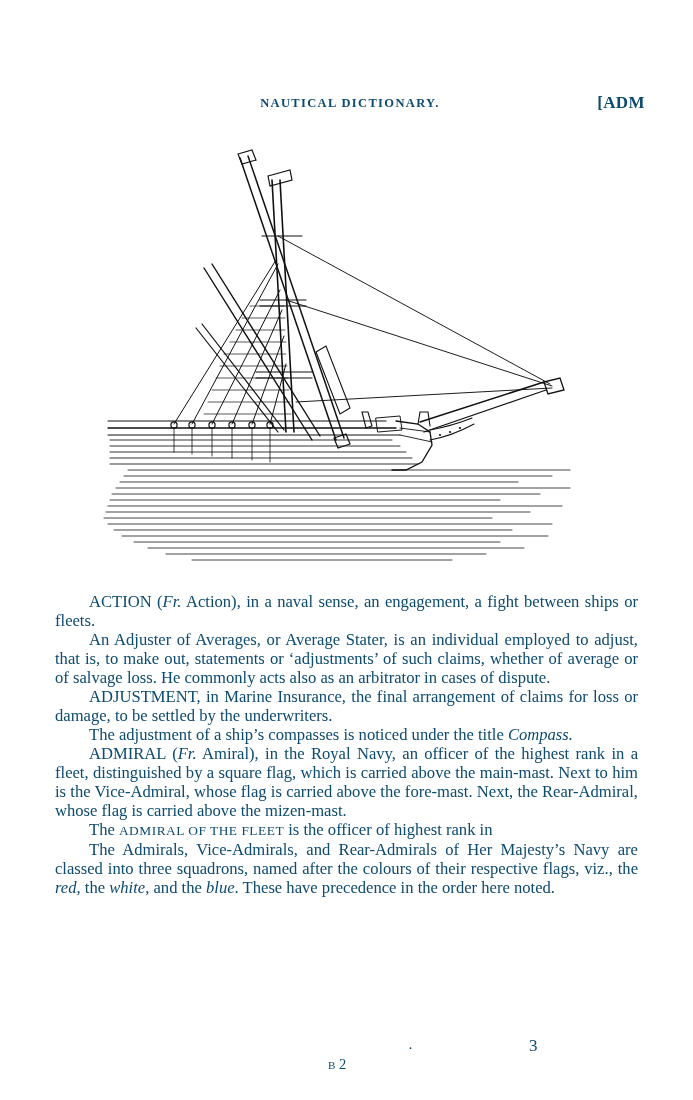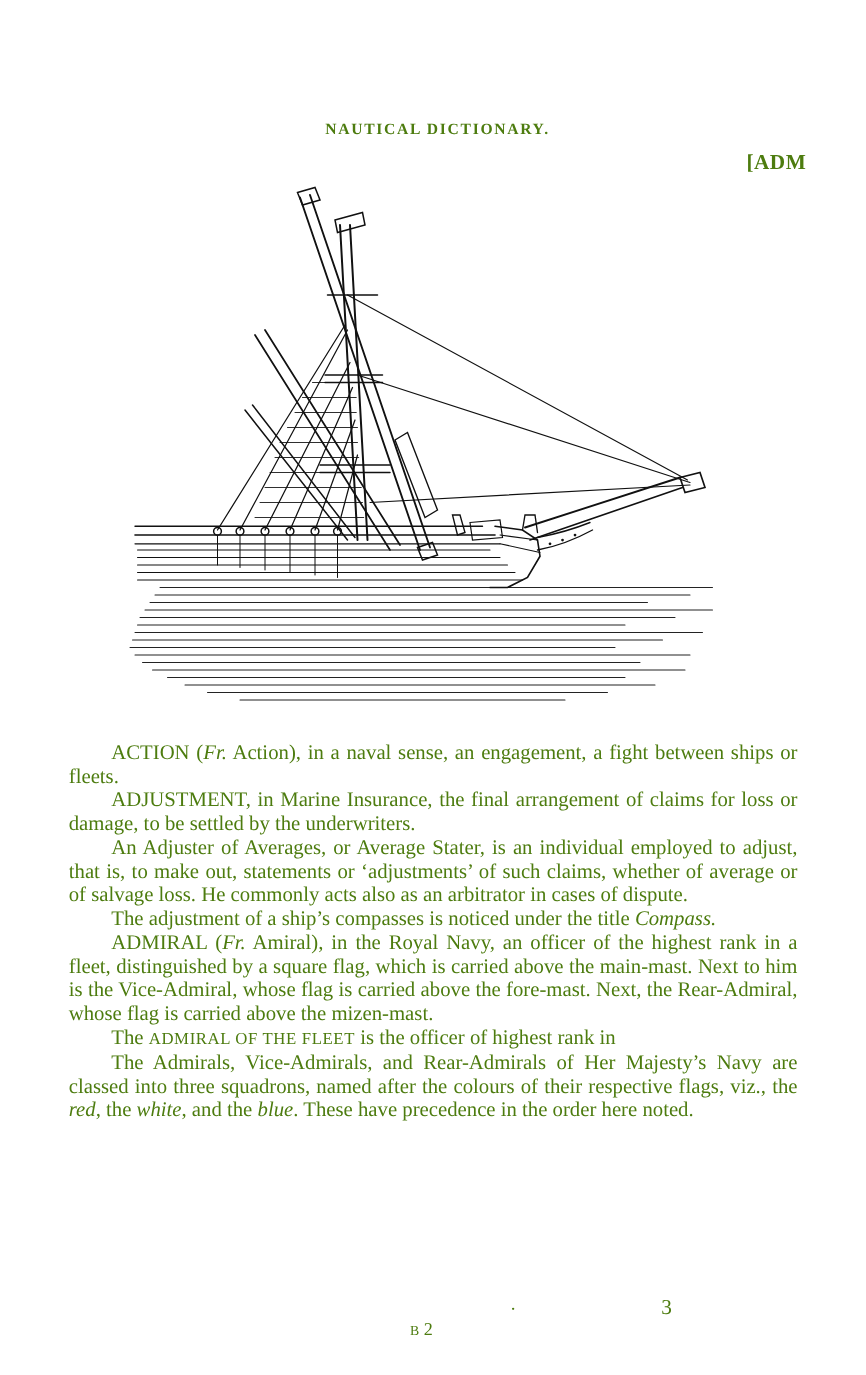--- a/index.html
+++ b/index.html
@@ -7,21 +7,21 @@
     padding: 0;
     background: #ffffff;
   }
   .page {
     position: relative;
     width: 693px;
     height: 1100px;
     background: #ffffff;
     overflow: hidden;
     font-family: "Liberation Serif", "DejaVu Serif", serif;
-    color: #4d7c0f;
+    color: #0c4a6e;
     border-radius: 11px;
   }
 
   
   .running-head {
     position: absolute;
     left: 55px;
     right: 48px;
     top: 96px;
     height: 22px;
@@ -36,21 +36,20 @@
     font-weight: 600;
     white-space: nowrap;
   }
   .rh-folio {
     position: absolute;
     right: 0;
     top: -3px;
     font-size: 17px;
     font-weight: 700;
     letter-spacing: 0.4px;
-    margin-top: 27px;
   }
 
   
   .figure {
     position: absolute;
     left: 100px;
     top: 140px;
     width: 500px;
     height: 430px;
   }
@@ -235,23 +234,23 @@
       </g>
 
       <path d="M216 212 L226 206 L250 268 L240 274 Z" stroke-width="1.1"></path>
     </svg>
   </div>
 
   <div class="body-text">
 
     <p><span class="caps">ACTION</span><span> (</span><span class="ital">Fr.</span><span> </span><span>Action</span><span>), in a naval sense, an engagement, a fight between ships or fleets.</span></p>
 
+    <p><span>An Adjuster of Averages, or Average Stater, is an individual employed to adjust, that is, to make out, statements or </span><span>‘adjustments’</span><span> of such claims, whether of average or of salvage loss.  He commonly acts also as an arbitrator in cases of dispute.</span></p>
+
     <p><span class="caps">ADJUSTMENT</span><span>, in Marine Insurance, the final arrangement of claims for loss or damage, to be settled by the underwriters.</span></p>
-
-    <p><span>An Adjuster of Averages, or Average Stater, is an individual employed to adjust, that is, to make out, statements or </span><span>‘adjustments’</span><span> of such claims, whether of average or of salvage loss.  He commonly acts also as an arbitrator in cases of dispute.</span></p>
 
     <p><span>The adjustment of a ship’s compasses is noticed under the title </span><span class="ital">Compass.</span><span></span></p>
 
     <p><span class="caps">ADMIRAL</span><span> (</span><span class="ital">Fr.</span><span> </span><span>Amiral</span><span>), in the Royal Navy, an officer of the highest rank in a fleet, distinguished by a square flag, which is carried above the main-mast.  Next to him is the Vice-Admiral, whose flag is carried above the fore-mast.  Next, the Rear-Admiral, whose flag is carried above the mizen-mast.</span></p>
 
     <p><span>The </span><span class="smallcaps">ADMIRAL OF THE FLEET</span><span> is the officer of highest rank in</span></p>
 
     <p><span>The Admirals, Vice-Admirals, and Rear-Admirals of Her Majesty’s Navy are classed into three squadrons, named after the colours of their respective flags, viz., the </span><span class="ital">red</span><span>, the </span><span class="ital">white</span><span>, and the </span><span class="ital">blue</span><span>.  These have precedence in the order here noted.</span></p>
 
   </div>

